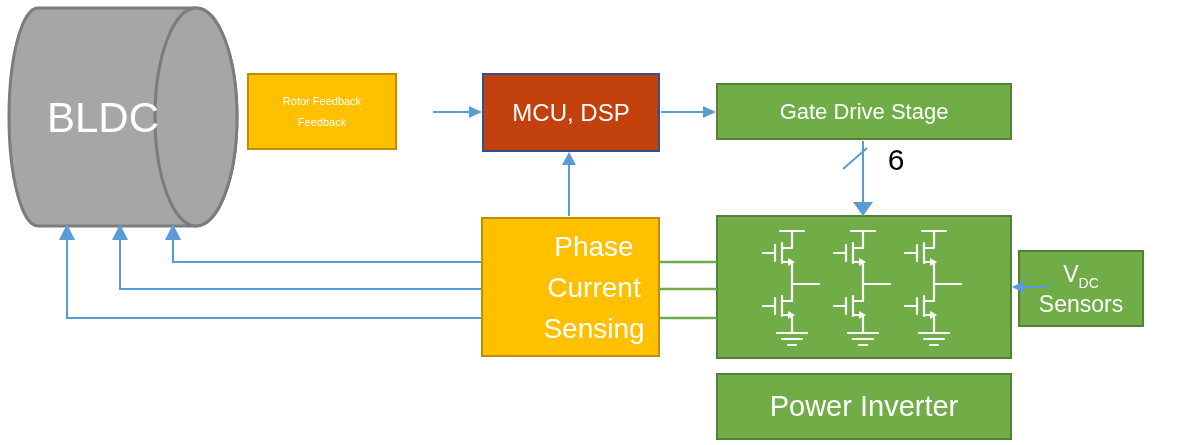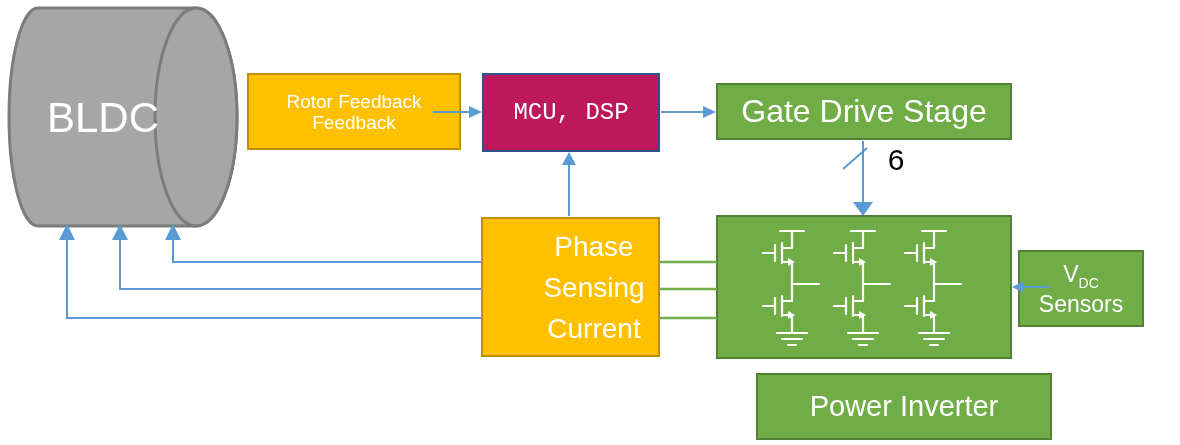--- a/index.html
+++ b/index.html
@@ -6,28 +6,28 @@
   #canvas {
     position:relative; width:1180px; height:445px; background:#ffffff;
     font-family:"Liberation Sans", sans-serif; overflow:hidden;
   }
   .box {
     position:absolute; box-sizing:border-box;
     display:flex; flex-direction:column; align-items:center; justify-content:center;
     text-align:center; color:#ffffff;
   }
   .gold  { background:#FFC000; border:2.5px solid #BF8F00; }
-  .blue  { background:#be185d; border:2.5px solid #2F528F;font-family:Liberation Mono, monospace; }
+  .blue  { background:#c2410c; border:2.5px solid #2F528F; }
   .green { background:#70AD47; border:2.5px solid #538135; }
 
-  #rotor-box   { left:247px; top:73px;  width:214px; height:77px;  font-size:19px; line-height:21px; }
+  #rotor-box   { left:247px; top:73px;  width:150px; height:77px;  font-size:11px; line-height:21px; }
   #mcu-box     { left:482px; top:73px;  width:178px; height:79px;  font-size:24px; line-height:31px; }
-  #gate-box    { left:716px; top:83px;  width:296px; height:57px;  font-size:32px; }
+  #gate-box    { left:716px; top:83px;  width:296px; height:57px;  font-size:22px; }
   #inverter-box{ left:716px; top:215px; width:296px; height:144px; }
-  #pi-label-box{ left:716px; top:373px; width:296px; height:67px;  font-size:29px;margin-left:40px; }
+  #pi-label-box{ left:716px; top:373px; width:296px; height:67px;  font-size:29px; }
   #vdc-box     { left:1018px; top:250px; width:126px; height:77px; font-size:23px; line-height:30px;text-align:right; }
   #phase-box   { left:481px; top:217px; width:179px; height:140px; font-size:28px; line-height:41px;padding-left:47px; }
 
   #vdc-box sub { font-size:14px; line-height:0; }
 
   #wire-layer {
     position:absolute; left:0; top:0; width:1180px; height:445px;
     pointer-events:none;
   }
   #wire-layer text { font-family:"Liberation Sans", sans-serif; }
@@ -56,22 +56,22 @@
     <div>Power Inverter</div>
   </div>
 
   <div class="box green" id="vdc-box">
     <div><span>V</span><sub>DC</sub></div>
     <div>Sensors</div>
   </div>
 
   <div class="box gold" id="phase-box">
     <div>Phase</div>
+    <div>Current</div>
     <div>Sensing</div>
-    <div>Current</div>
   </div>
 
   <svg id="wire-layer" width="1180" height="445" viewBox="0 0 1180 445">
 
     <defs>
 
       <g id="half-bridge" stroke="#FFFFFF" stroke-width="2.2" fill="none" stroke-linecap="round">
         <path d="M -12 0 H 12"></path>
         <path d="M 0 0 V 17 M -10 17 H 0 M -10 12 V 32 M -17 14 V 30 M -29 22 H -17 M -10 31 H -3"></path>
         <polygon points="-4,27 -4,35 3,31" fill="#FFFFFF" stroke="none"></polygon>

